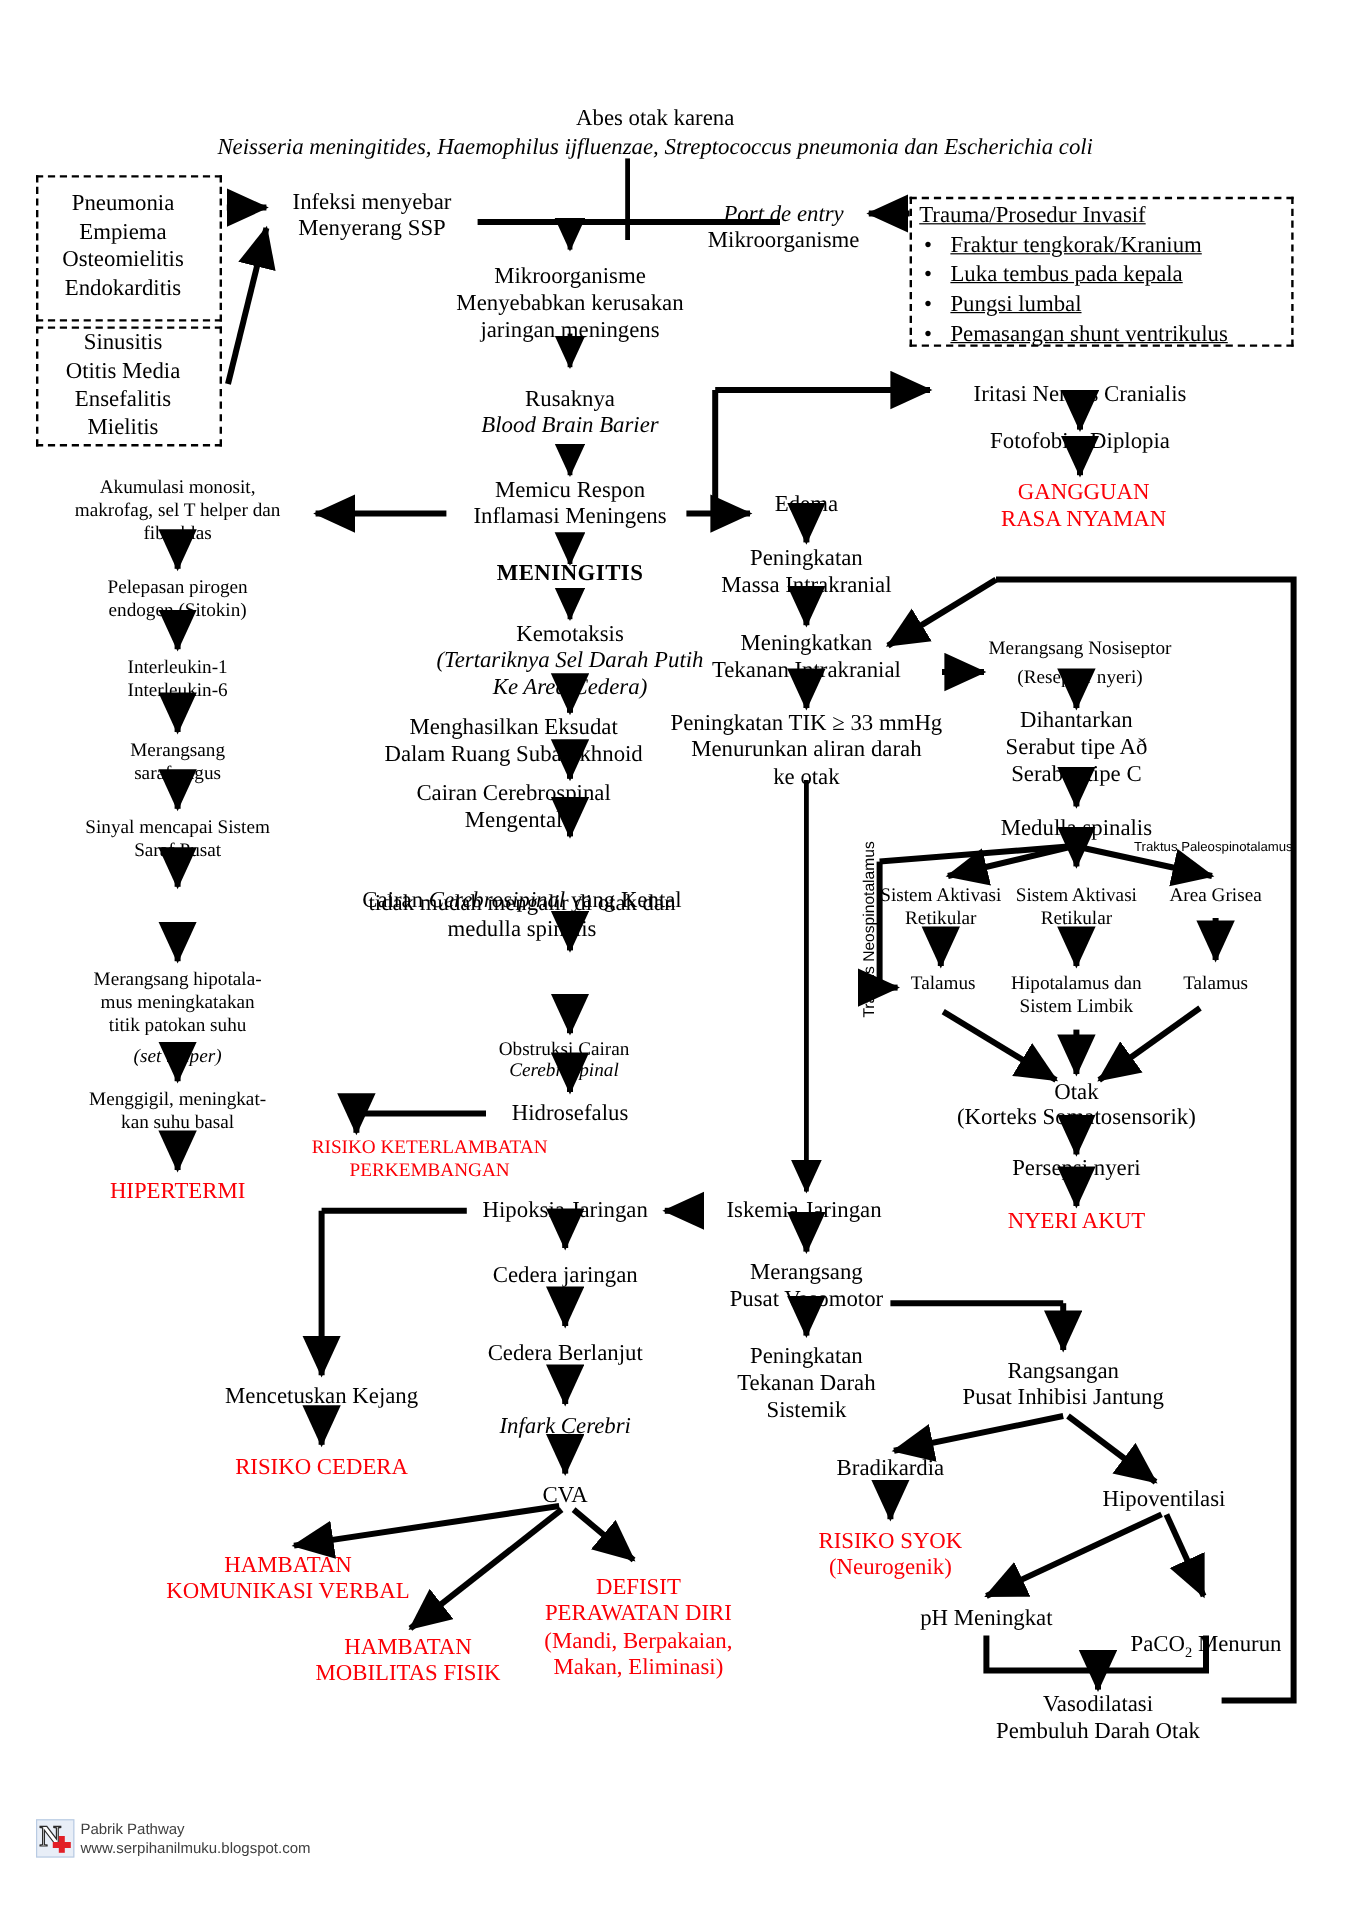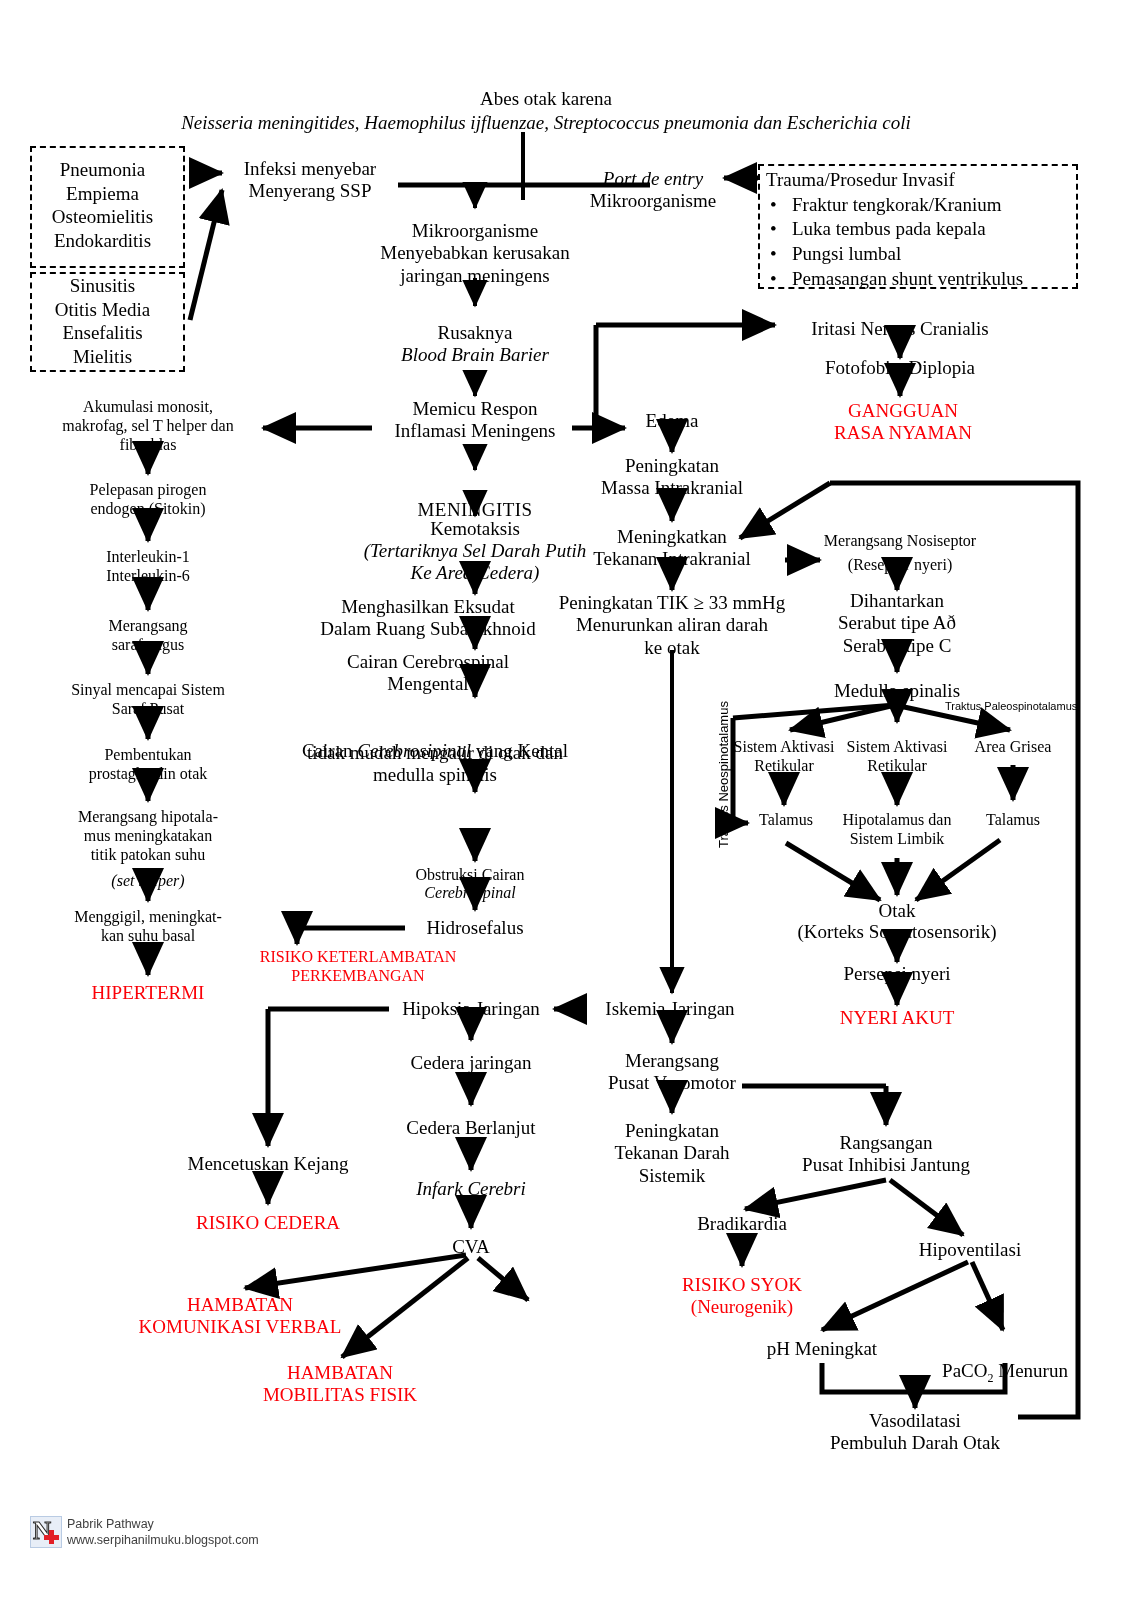--- a/index.html
+++ b/index.html
@@ -13,34 +13,34 @@
   .node{
     position:absolute;
     text-align:center;
     line-height:1.18;
     font-size:19px;
     white-space:pre-line;
     transform:translateX(-50%);
   }
   .node.lf{transform:none;text-align:left;}
   .red{color:#fb0007;}
-  .bold{font-weight:normal;letter-spacing:.4px;margin-top:32px;}
+  .bold{font-weight:bold;letter-spacing:.4px;}
   .ital{font-style:italic;}
   .sm{font-size:16px;}
   .xxs{font-size:11px;font-family:"Liberation Sans","DejaVu Sans",sans-serif;}
   .dashbox{
     position:absolute;
     border:2px dashed #000;
     box-sizing:border-box;
   }
   .boxtext{
     position:absolute;text-align:center;font-size:19px;line-height:1.24;white-space:pre-line;
   }
   .bullets{
-    position:absolute;font-size:19px;line-height:1.30;
+    position:absolute;font-size:19px;line-height:1.30;text-decoration:underline;
   }
   .bullets .hd{margin-left:0;}
   .bullets ul{margin:0;padding-left:26px;list-style:none;}
   .bullets li{position:relative;}
   .bullets li:before{content:"\2022";position:absolute;left:-22px;}
   .rot{
     position:absolute;
     transform-origin:0 0;
     transform:rotate(-90deg);
     white-space:nowrap;
@@ -254,22 +254,20 @@
 makrofag, sel T helper dan
 fibroblas</div>
   <div class="node sm" style="left:148px;top:481px;width:230px;">Pelepasan pirogen
 endogen (Sitokin)</div>
   <div class="node sm" style="left:148px;top:548px;width:230px;">Interleukin-1
 Interleukin-6</div>
   <div class="node sm" style="left:148px;top:617px;width:230px;">Merangsang
 saraf vagus</div>
   <div class="node sm" style="left:148px;top:681px;width:245px;">Sinyal mencapai Sistem
 Saraf Pusat</div>
-  <div class="node sm" style="left:148px;top:746px;width:230px;">Pembentukan
-prostaglandin otak</div>
   <div class="node sm" style="left:148px;top:808px;width:240px;">Merangsang hipotala-
 mus meningkatakan
 titik patokan suhu</div>
   <div class="node sm ital" style="left:148px;top:872px;width:240px;">(set helper)</div>
   <div class="node sm" style="left:148px;top:908px;width:250px;">Menggigil, meningkat-
 kan suhu basal</div>
   <div class="node red" style="left:148px;top:982px;width:220px;">HIPERTERMI</div>
 
   <svg class="edges" viewBox="0 0 1131 1600">
     <g stroke="#000" fill="none" stroke-width="5" marker-end="url(#ar)">
@@ -331,20 +329,24 @@
   <div class="node ital" style="left:471px;top:1178px;width:200px;">Infark Cerebri</div>
   <div class="node" style="left:471px;top:1236px;width:120px;">CVA</div>
 
   <div class="node" style="left:268px;top:1153px;width:240px;">Mencetuskan Kejang</div>
   <div class="node red" style="left:268px;top:1212px;width:240px;">RISIKO CEDERA</div>
 
   <div class="node red" style="left:240px;top:1294px;width:280px;">HAMBATAN
 KOMUNIKASI VERBAL</div>
   <div class="node red" style="left:340px;top:1362px;width:280px;">HAMBATAN
 MOBILITAS FISIK</div>
+  <div class="node red" style="left:532px;top:1312px;width:250px;">DEFISIT
+PERAWATAN DIRI
+(Mandi, Berpakaian,
+Makan, Eliminasi)</div>
 
   <div class="node" style="left:672px;top:1050px;width:220px;">Merangsang
 Pusat Vasomotor</div>
   <div class="node" style="left:672px;top:1120px;width:200px;">Peningkatan
 Tekanan Darah
 Sistemik</div>
   <div class="node" style="left:886px;top:1132px;width:280px;">Rangsangan
 Pusat Inhibisi Jantung</div>
   <div class="node" style="left:742px;top:1213px;width:180px;">Bradikardia</div>
   <div class="node red" style="left:742px;top:1274px;width:220px;">RISIKO SYOK

